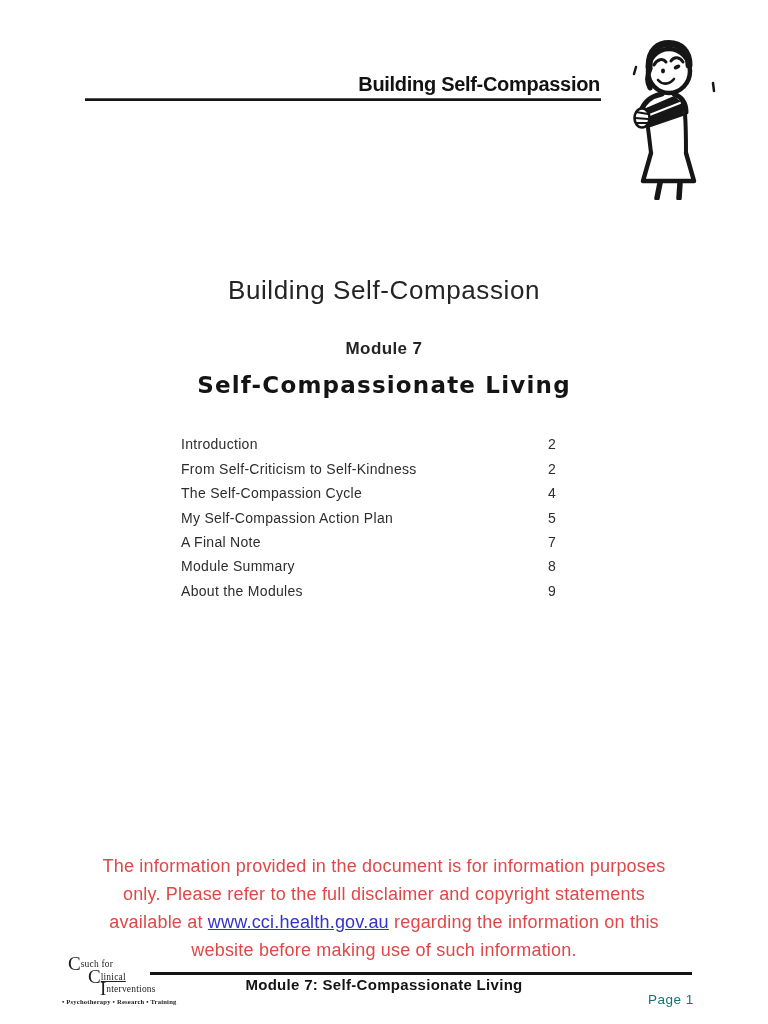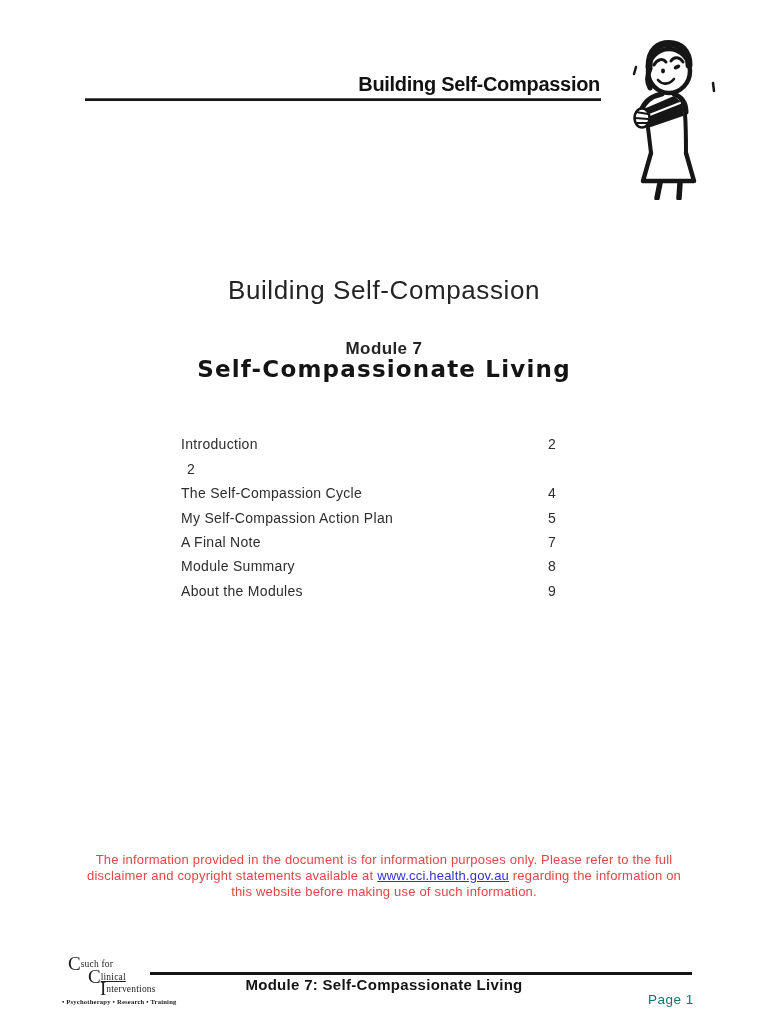--- a/index.html
+++ b/index.html
@@ -29,39 +29,39 @@
   .doc-title{
     position:absolute;top:263px;left:0;width:100%;
     text-align:center;font-size:26px;font-weight:400;
     letter-spacing:0.6px;color:#242424;
   }
   .module-label{
     position:absolute;top:327px;left:0;width:100%;
     text-align:center;font-size:17px;color:#242424;letter-spacing:0.4px;font-weight:bold;
   }
   .module-title{
-    position:absolute;top:344px;left:0;width:100%;
+    position:absolute;top:360px;left:0;width:100%;
     text-align:center;
     font-family:"DejaVu Sans", sans-serif;
     font-size:23px;font-weight:800;letter-spacing:1.2px;color:#141414;
   }
   
   .toc{
     position:absolute;left:181px;top:416px;width:375px;
     font-size:14px;color:#2d2d2d;letter-spacing:0.3px;
   }
   .toc-row{
     display:flex;justify-content:space-between;align-items:flex-end;
     height:24.4px;
   }
   .toc-page{min-width:14px;text-align:right;}
   
   .disclaimer{
     position:absolute;left:84px;top:840px;width:600px;
-    text-align:center;font-size:13px;line-height:16px;
+    text-align:center;font-size:18px;line-height:28px;
     letter-spacing:0.2px;
   }
   .disclaimer a{text-decoration:underline;cursor:pointer;}
   
   .footer-rule{
     position:absolute;left:150px;top:960px;width:542px;height:3px;
     background:#141414;
   }
   .cci-logo{
     position:absolute;left:62px;top:944px;width:130px;
@@ -128,20 +128,21 @@
   <div class="module-title">Self-Compassionate Living</div>
 
   <div class="toc">
 
       <div class="toc-row">
         <span class="toc-label">Introduction</span>
         <span class="toc-page">2</span>
       </div>
 
       <div class="toc-row">
+        <span class="toc-label">From Self-Criticism to Self-Kindness</span>
         <span class="toc-page">2</span>
       </div>
 
       <div class="toc-row">
         <span class="toc-label">The Self-Compassion Cycle</span>
         <span class="toc-page">4</span>
       </div>
 
       <div class="toc-row">
         <span class="toc-label">My Self-Compassion Action Plan</span>

